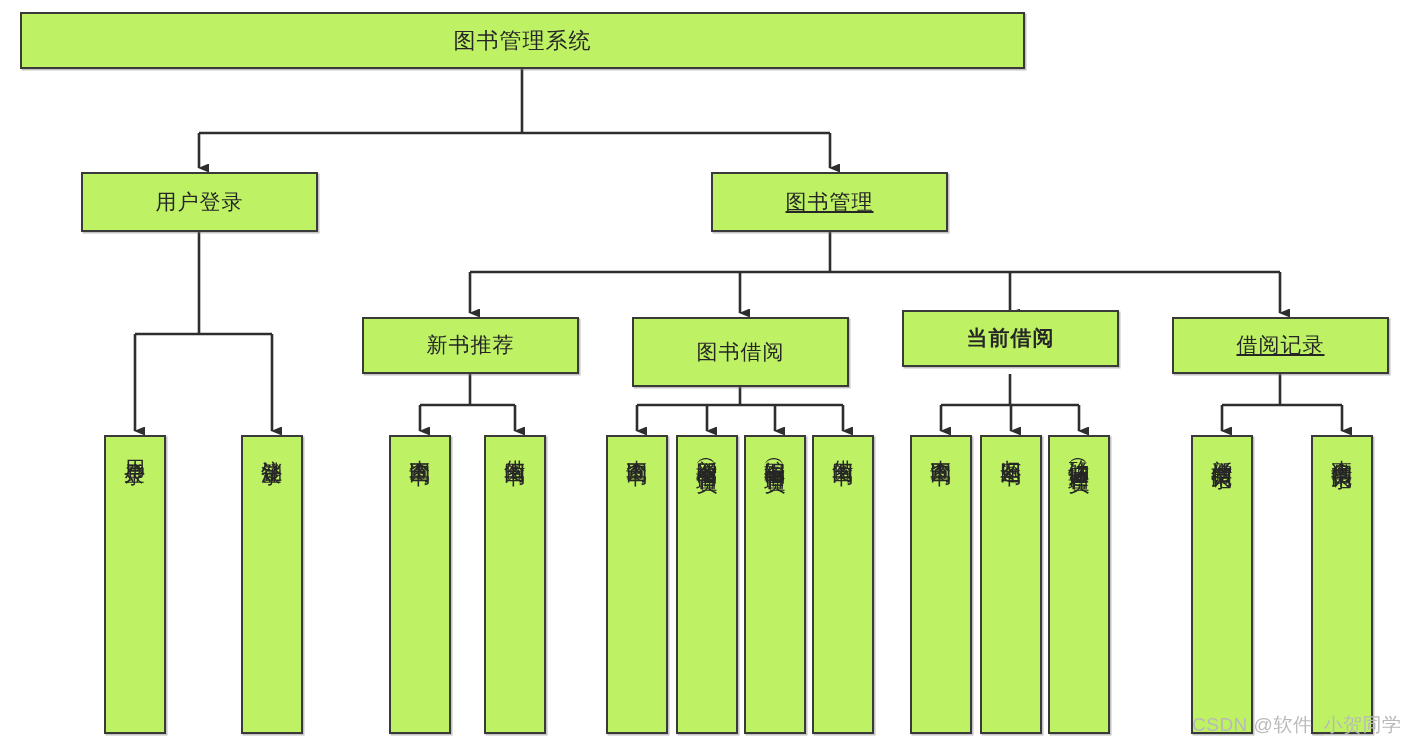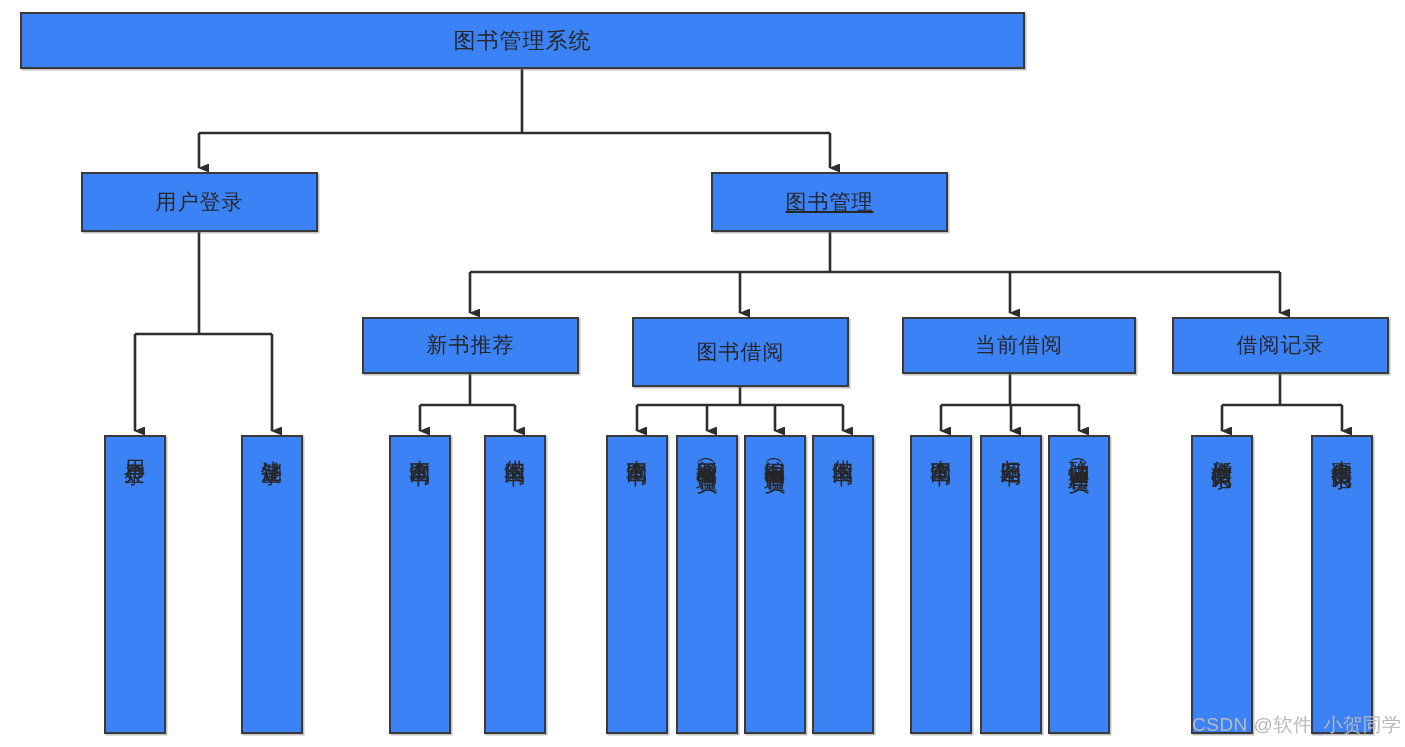--- a/index.html
+++ b/index.html
@@ -23,21 +23,21 @@
     position: absolute;
     left: 0;
     top: 0;
     width: 1405px;
     height: 747px;
     pointer-events: none;
   }
   .node {
     position: absolute;
     box-sizing: border-box;
-    background: #3b82f6;
+    background: #bef264;
     border: 2.5px solid #3a3a3a;
     display: flex;
     align-items: center;
     justify-content: center;
     box-shadow: 1.5px 1.5px 0 rgba(120,120,120,0.45);
   }
   .node-label {
     font-size: 21px;
     line-height: 1.25;
     letter-spacing: 1px;
@@ -139,25 +139,25 @@
   <div class="node lvl2" style="left: 711px; top: 172px; width: 237px; height: 60px; border-color: rgb(58, 58, 58);">
     <span class="node-label" style="color: rgb(38, 38, 38); text-decoration: underline;">图书管理</span>
   </div>
 
   <div class="node lvl3" style="left: 362px; top: 317px; width: 217px; height: 57px; border-color: rgb(58, 58, 58);">
     <span class="node-label" style="color: rgb(38, 38, 38);">新书推荐</span>
   </div>
   <div class="node lvl3" style="left: 632px; top: 317px; width: 217px; height: 70px; border-color: rgb(58, 58, 58);">
     <span class="node-label" style="color: rgb(38, 38, 38);">图书借阅</span>
   </div>
-  <div class="node lvl3" style="left: 902px; top: 317px; width: 234px; height: 57px; border-color: rgb(58, 58, 58);">
+  <div class="node lvl3" style="left: 902px; top: 310px; width: 217px; height: 57px; border-color: rgb(58, 58, 58); font-weight: bold;">
     <span class="node-label" style="color: rgb(38, 38, 38);">当前借阅</span>
   </div>
   <div class="node lvl3" style="left: 1172px; top: 317px; width: 217px; height: 57px; border-color: rgb(58, 58, 58);">
-    <span class="node-label" style="color: rgb(38, 38, 38);">借阅记录</span>
+    <span class="node-label" style="color: rgb(38, 38, 38); text-decoration: underline;">借阅记录</span>
   </div>
 
   <div class="node leaf" style="left: 104px; top: 435px; width: 62px; height: 299px; border-color: rgb(58, 58, 58);">
     <span class="node-label" style="color: rgb(38, 38, 38);">用户登录</span>
   </div>
   <div class="node leaf" style="left: 241px; top: 435px; width: 62px; height: 299px; border-color: rgb(58, 58, 58);">
     <span class="node-label" style="color: rgb(38, 38, 38);">注销登录</span>
   </div>
   <div class="node leaf" style="left: 389px; top: 435px; width: 62px; height: 299px; border-color: rgb(58, 58, 58);">
     <span class="node-label" style="color: rgb(38, 38, 38);">查询图书</span>

